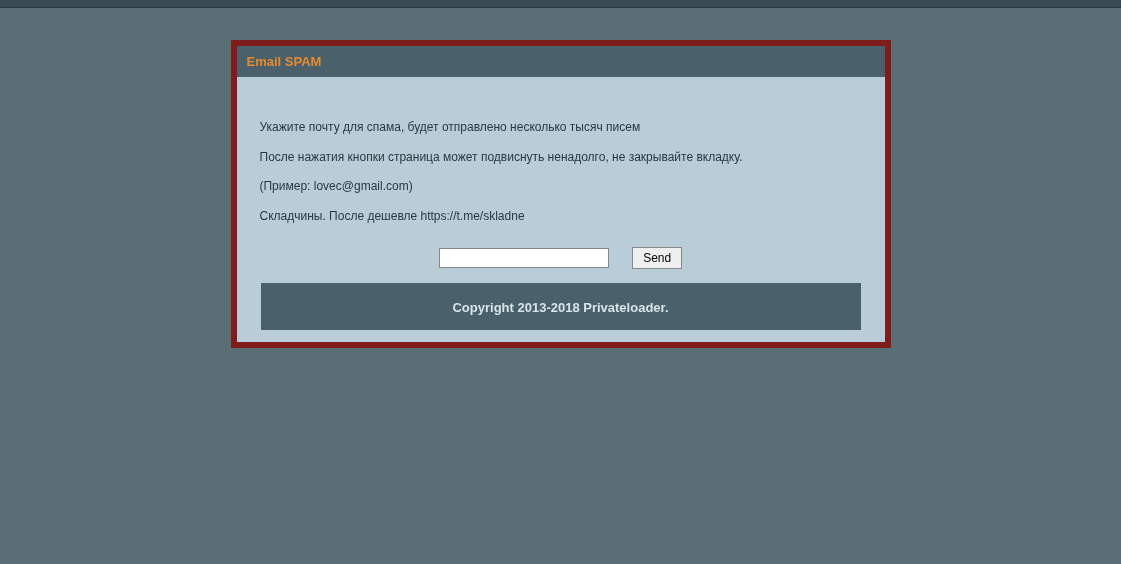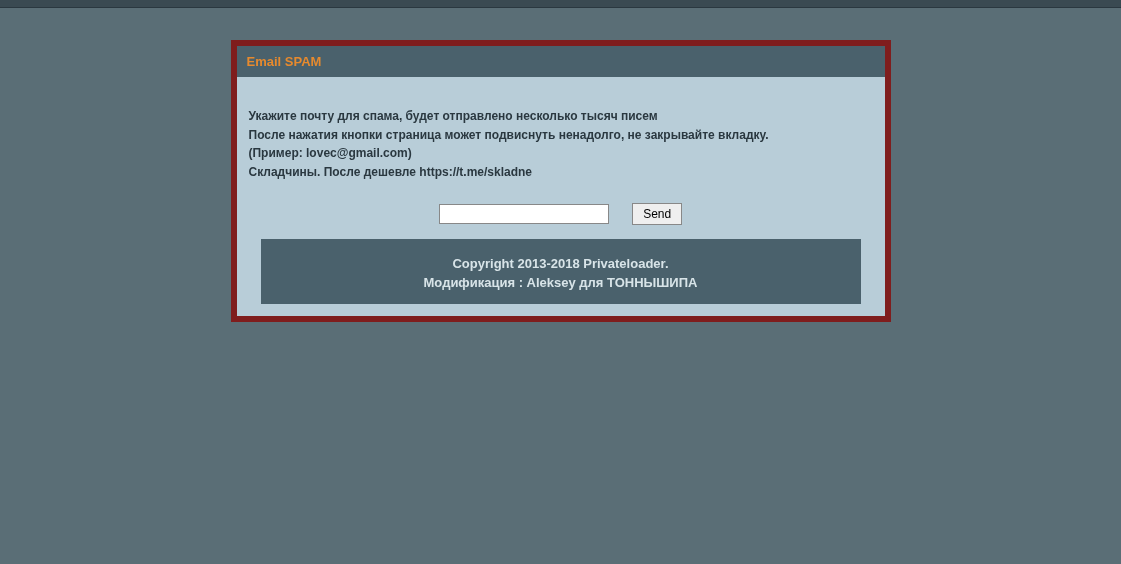--- a/index.html
+++ b/index.html
@@ -34,21 +34,21 @@
       color: #e68a2e;
       font-weight: bold;
       font-size: 13px;
     }
     .panel-body {
       padding: 30px 12px 0 12px;
       color: #2a3840;
       line-height: 1.55;
       font-size: 12px;
     }
-    .panel-body p { margin: 0; font-weight: bold; }
+    .panel-body p { margin: 11px; }
     .form-row {
       text-align: center;
       margin: 22px 0 14px 0;
     }
     .email-input {
       width: 170px;
       height: 20px;
       border: 1px solid #888;
       background: #fff;
       font-size: 12px;
@@ -94,18 +94,17 @@
       <p>(Пример: lovec@gmail.com)</p>
       <p>Складчины. После дешевле https://t.me/skladne</p>
 
       <div class="form-row">
         <input type="text" class="email-input" value="" style="">
         <button class="send-btn">Send</button>
       </div>
 
       <div class="footer-block">
         <div>Copyright 2013-2018 Privateloader.</div>
-        <div>Модификация : Aleksey для ТОННЫШИПА</div>
       </div>
     </div>
 
   </div>
 </div>
 
 </body></html>

